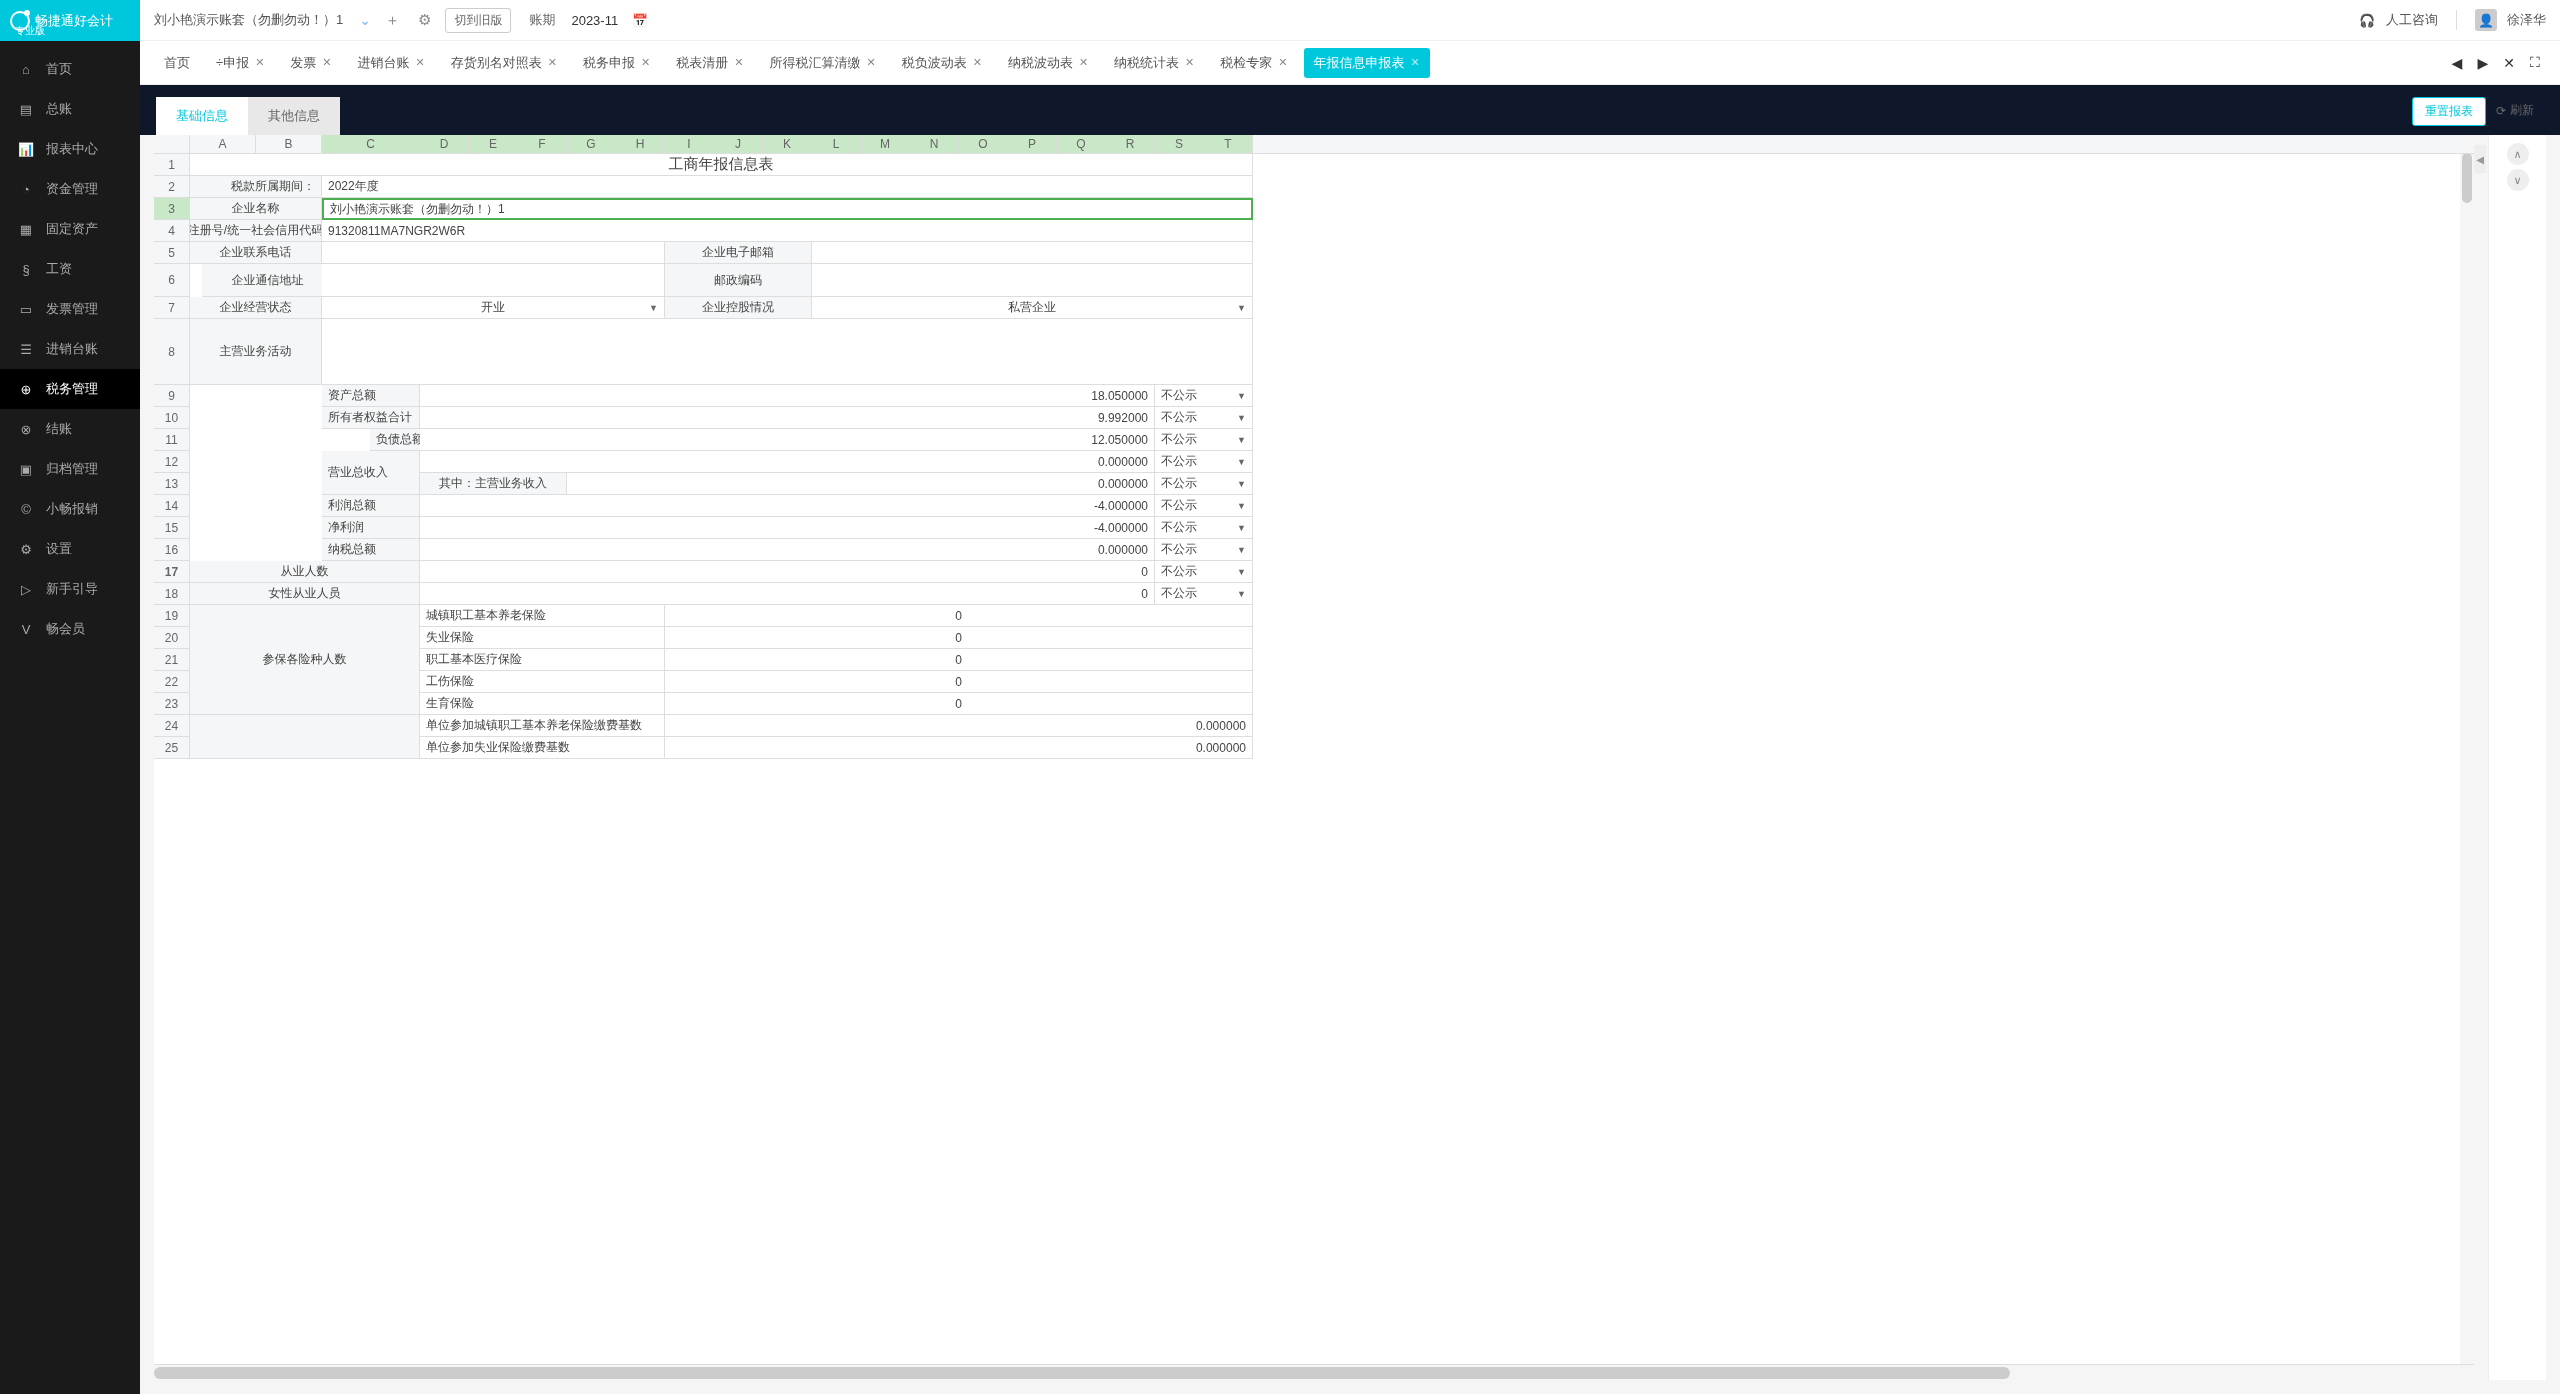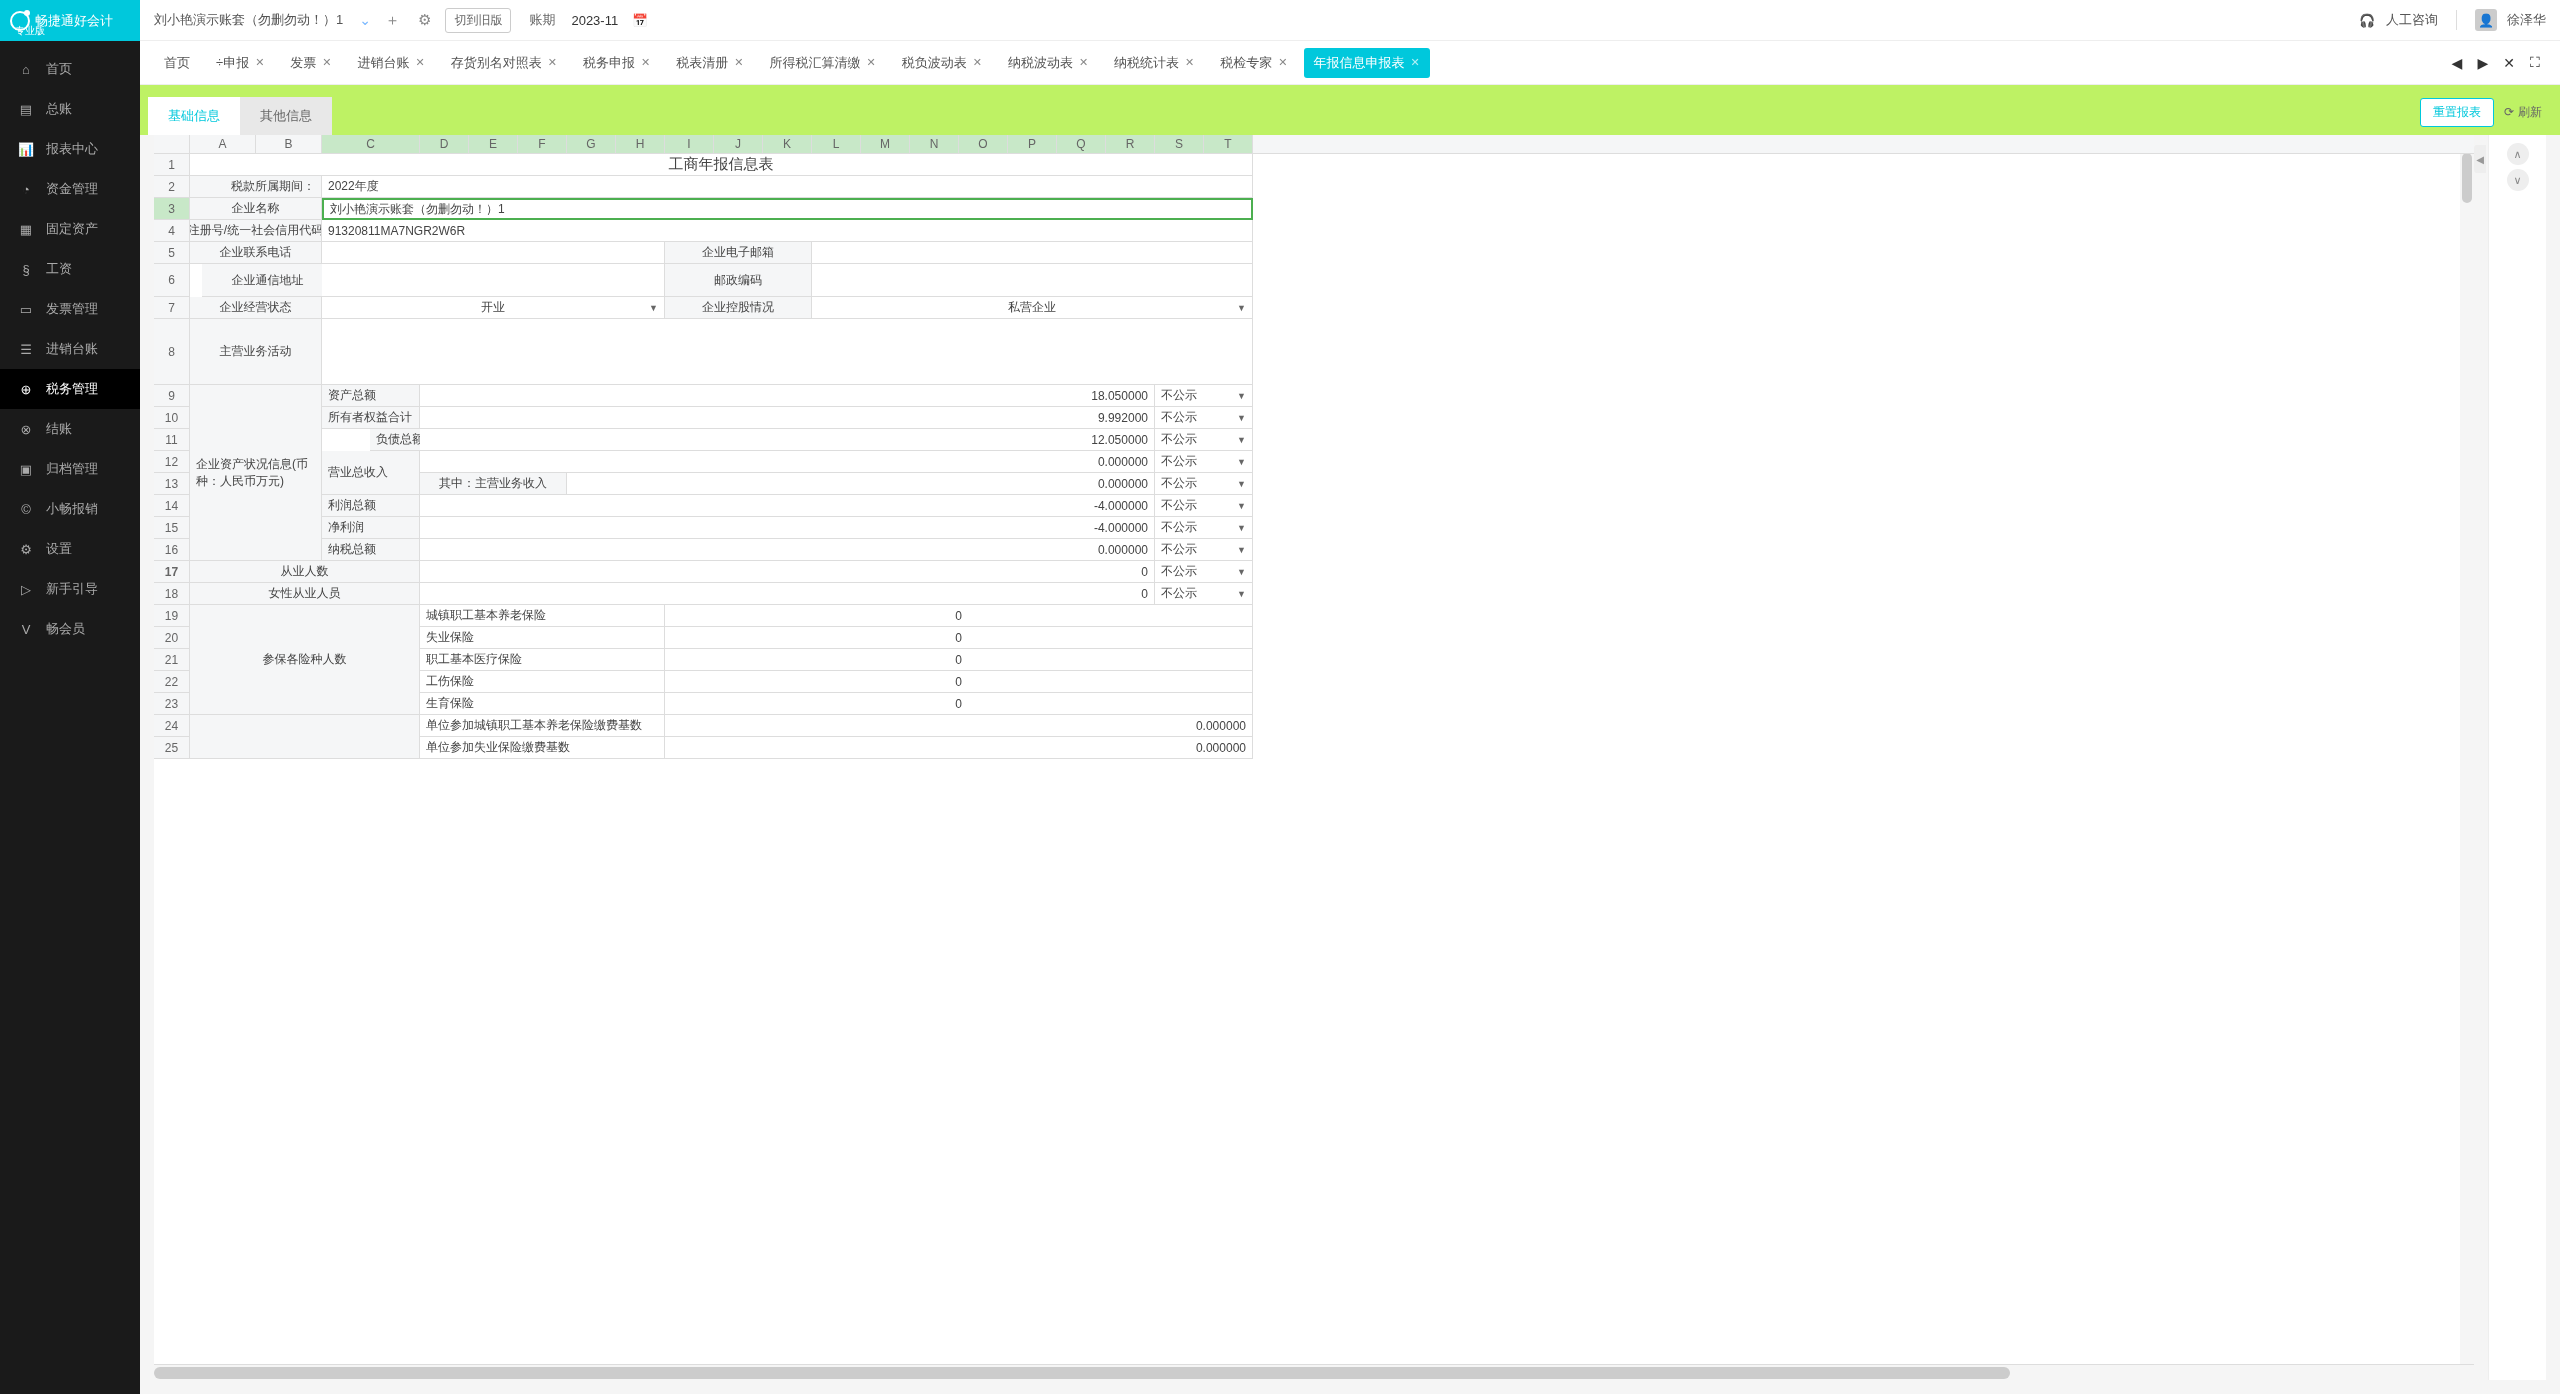--- a/index.html
+++ b/index.html
@@ -40,21 +40,21 @@
 
 .tabs-bar { height: 44px; background: #fff; display: flex; align-items: center; padding: 0 14px; gap: 4px; border-bottom: 1px solid #eee; }
 .tabs-container { display: flex; align-items: center; gap: 6px; flex: 1; overflow: hidden; }
 .tab { display: flex; align-items: center; gap: 6px; padding: 6px 10px; color: #555; cursor: pointer; white-space: nowrap; border-radius: 3px; }
 .tab.active { background: #00c8dc; color: #fff; }
 .tab-close { font-size: 11px; color: inherit; opacity: 0.7; cursor: pointer; }
 .tabs-nav { display: flex; align-items: center; gap: 4px; }
 .tabs-nav-btn { width: 22px; height: 22px; display: flex; align-items: center; justify-content: center; cursor: pointer; color: #333; font-size: 14px; }
 
 
-.sub-toolbar { background: #bef264; padding: 12px 8px 0; display: flex; align-items: center; }
+.sub-toolbar { background: #0f172a; padding: 12px 16px 0; display: flex; align-items: flex-start; }
 .sub-tabs { display: flex; }
 .sub-tab { padding: 10px 20px; background: #e8e8e8; color: #666; cursor: pointer; font-size: 13px; }
 .sub-tab.active { background: #fff; color: #00c8dc; }
 .sub-spacer { flex: 1; }
 .reset-btn { border: 1px solid #00c8dc; color: #00c8dc; background: #fff; padding: 5px 12px; border-radius: 3px; cursor: pointer; font-size: 12px; margin-bottom: 8px; }
 .refresh-btn { color: #666; padding: 5px 10px; cursor: pointer; font-size: 12px; margin-bottom: 8px; display: flex; align-items: center; gap: 4px; }
 
 
 .sheet-wrap { flex: 1; background: #f5f5f5; padding: 0 14px 14px; display: flex; min-height: 0; }
 .sheet-container { flex: 1; background: #fff; display: flex; flex-direction: column; min-height: 0; position: relative; }
@@ -330,21 +330,20 @@
                 <div class="gcell header-cell" style="left: 12px; top: 110px; width: 132px; height: 33px;">企业通信地址</div>
                 <div class="gcell " style="left: 132px; top: 110px; width: 343px; height: 33px;"></div>
                 <div class="gcell header-cell" style="left: 475px; top: 110px; width: 147px; height: 33px;">邮政编码</div>
                 <div class="gcell " style="left: 622px; top: 110px; width: 441px; height: 33px;"></div>
                 <div class="gcell header-cell" style="left: 0px; top: 143px; width: 132px; height: 22px;">企业经营状态</div>
                 <div class="gcell center dropdown" style="left: 132px; top: 143px; width: 343px; height: 22px;">开业</div>
                 <div class="gcell header-cell" style="left: 475px; top: 143px; width: 147px; height: 22px;">企业控股情况</div>
                 <div class="gcell center dropdown" style="left: 622px; top: 143px; width: 441px; height: 22px;">私营企业</div>
                 <div class="gcell header-cell" style="left: 0px; top: 165px; width: 132px; height: 66px;">主营业务活动</div>
                 <div class="gcell " style="left: 132px; top: 165px; width: 931px; height: 66px;"></div>
-                <div class="gcell header-cell center" style="left: 0px; top: 231px; width: 132px; height: 176px; white-space: normal;">企业资产状况信息(币种：人民币万元)</div>
                 <div class="gcell header-cell" style="left: 132px; top: 231px; width: 98px; height: 22px; justify-content: flex-start;">资产总额</div>
                 <div class="gcell right" style="left: 230px; top: 231px; width: 735px; height: 22px;">18.050000</div>
                 <div class="gcell  dropdown" style="left: 965px; top: 231px; width: 98px; height: 22px;">不公示</div>
                 <div class="gcell header-cell" style="left: 132px; top: 253px; width: 98px; height: 22px; justify-content: flex-start;">所有者权益合计</div>
                 <div class="gcell right" style="left: 230px; top: 253px; width: 735px; height: 22px;">9.992000</div>
                 <div class="gcell  dropdown" style="left: 965px; top: 253px; width: 98px; height: 22px;">不公示</div>
                 <div class="gcell header-cell" style="left: 132px; top: 275px; width: 98px; height: 22px; justify-content: flex-start; margin-left: 48px;">负债总额</div>
                 <div class="gcell right" style="left: 230px; top: 275px; width: 735px; height: 22px;">12.050000</div>
                 <div class="gcell  dropdown" style="left: 965px; top: 275px; width: 98px; height: 22px;">不公示</div>
                 <div class="gcell header-cell" style="left: 132px; top: 297px; width: 98px; height: 22px; justify-content: flex-start;">营业总收入</div>

